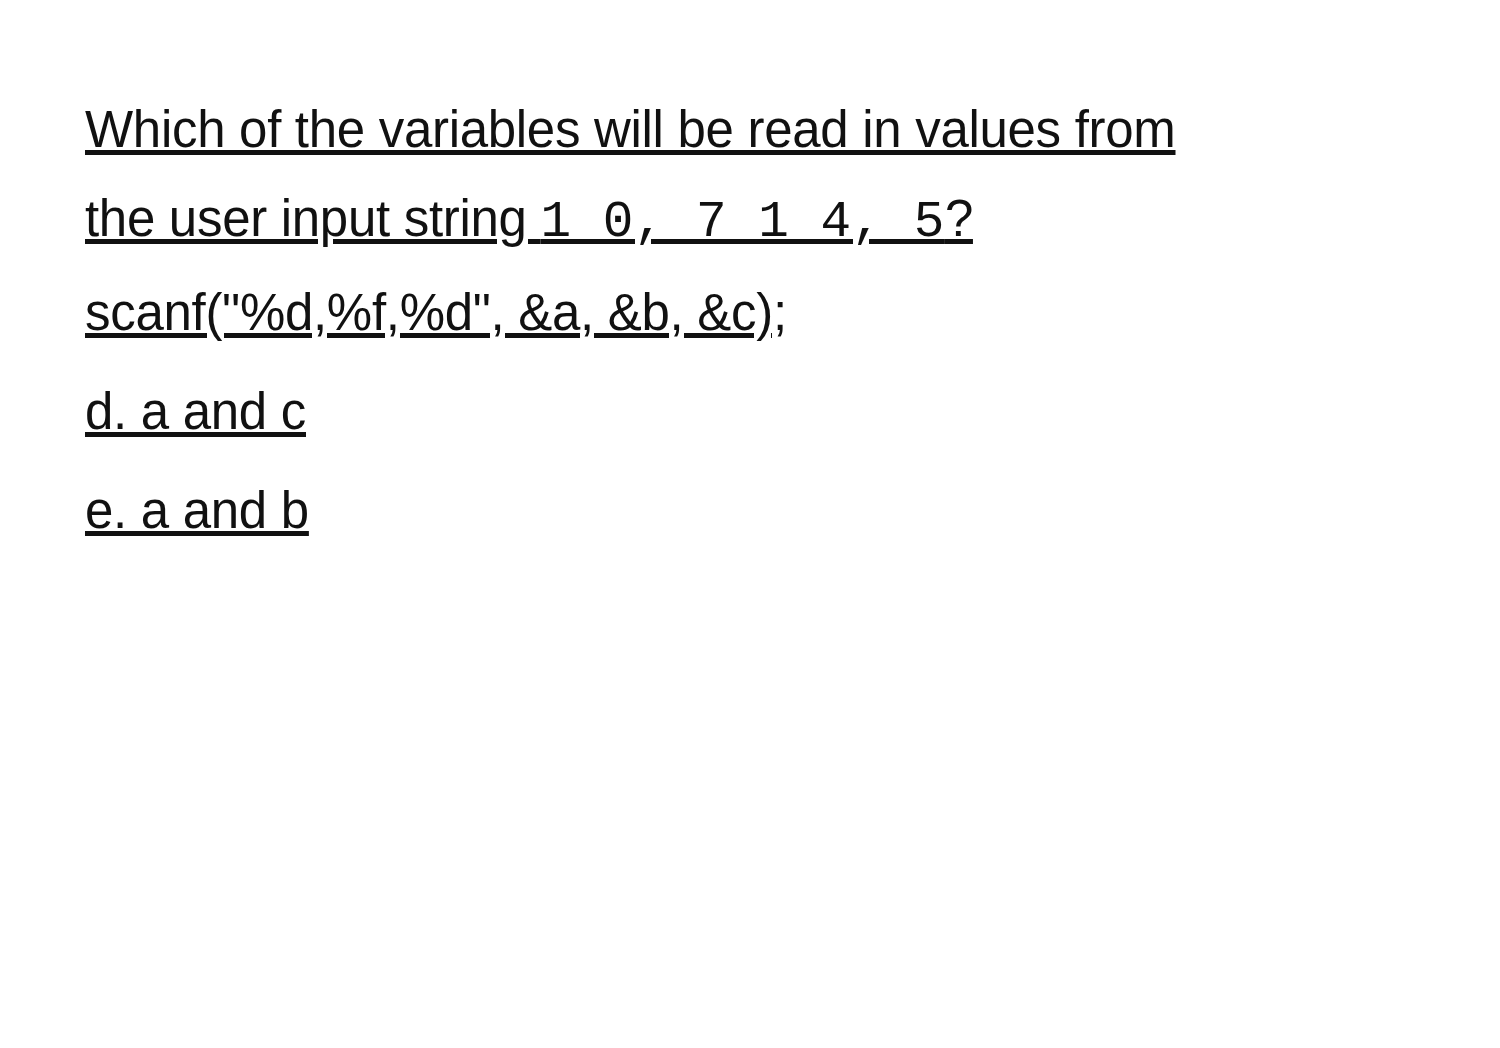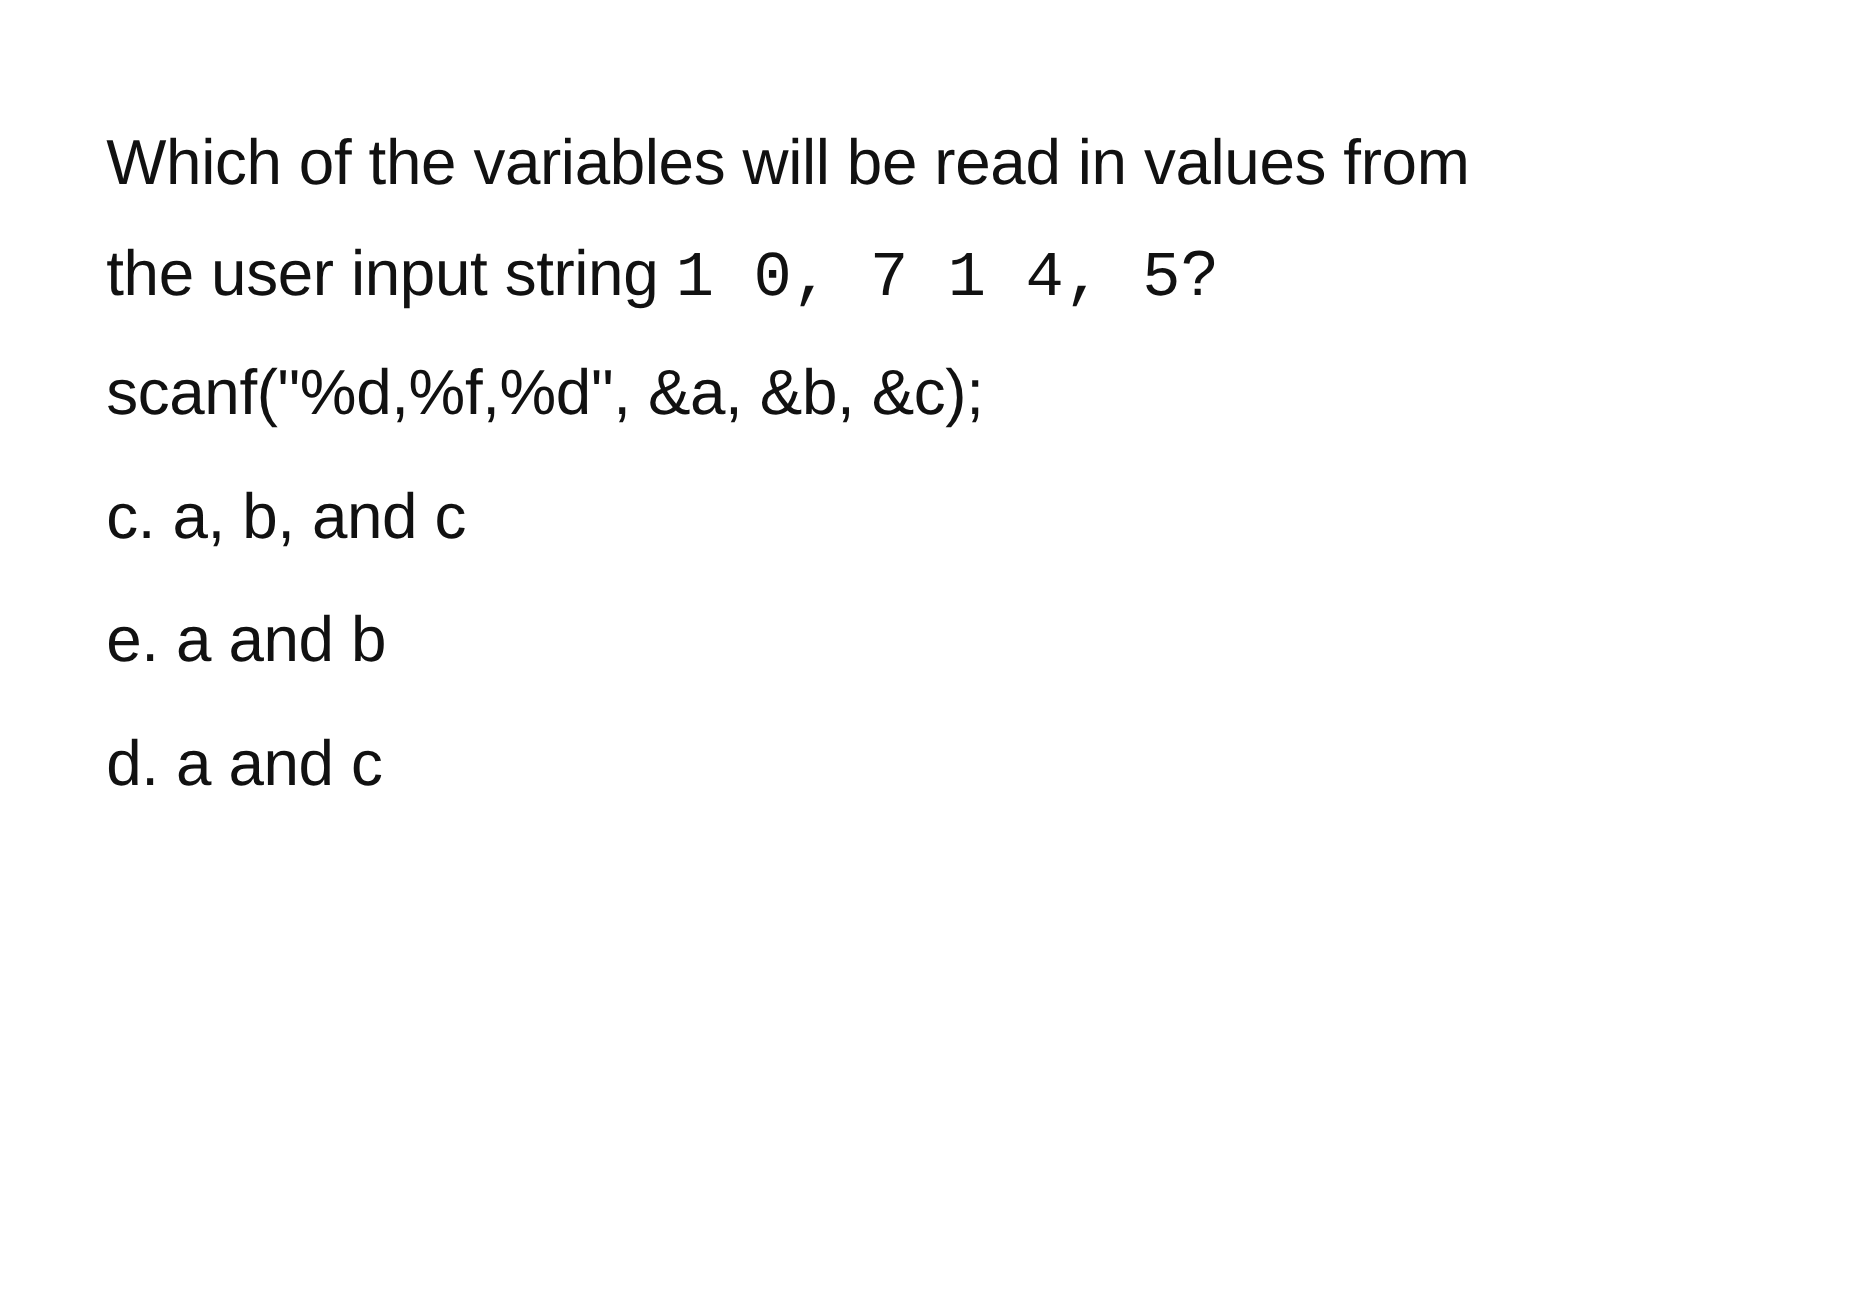--- a/index.html
+++ b/index.html
@@ -14,20 +14,21 @@
   .container {
     padding: 85px 80px 80px 85px;
     box-sizing: border-box;
     width: 100%;
   }
   .line {
     font-size: 51px;
     line-height: 1.75;
     letter-spacing: -0.3px;
     color: #111;
+    text-decoration: underline;
   }
   .mono {
     font-family: "Courier New", Courier, monospace;
     font-size: 51px;
     letter-spacing: 0.5px;
   }
   .option {
     margin-top: 10px;
   }
 </style>
@@ -37,17 +38,16 @@
 <div class="container">
 
   <div class="line">Which of the variables will be read in values from</div>
 
   <div class="line">
     <span>the user input string </span><span class="mono">1 0, 7 1 4, 5</span><span>?</span>
   </div>
 
   <div class="line">scanf("%d,%f,%d", &amp;a, &amp;b, &amp;c);</div>
 
-  <div class="line option">c. a, b, and c</div>
+  <div class="line option">d. a and c</div>
   <div class="line option">e. a and b</div>
-  <div class="line option">d. a and c</div>
 
 </div>
 
 </body></html>

